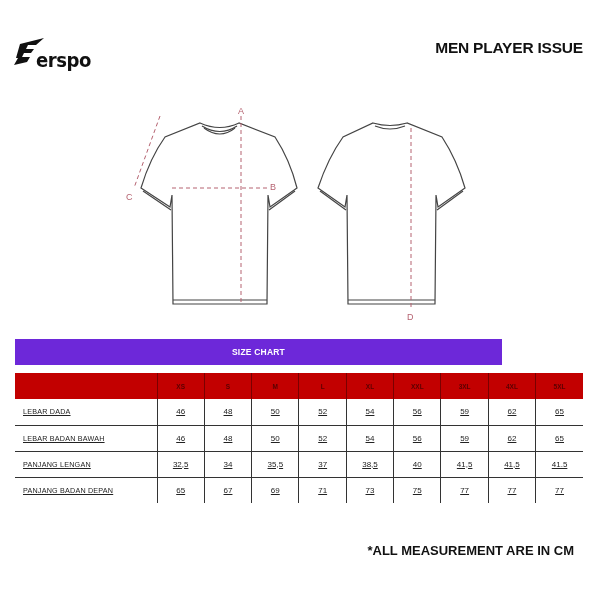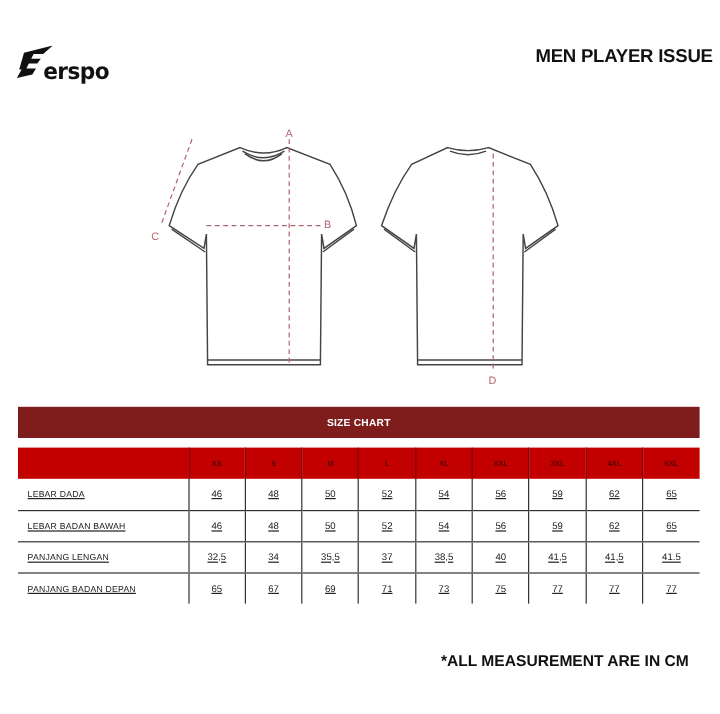--- a/index.html
+++ b/index.html
@@ -3,28 +3,28 @@
   <meta charset="utf-8">
   <style>
     * { box-sizing: border-box; margin: 0; padding: 0; }
     html, body { width: 600px; height: 595px; background: #ffffff; overflow: hidden; }
     body { position: relative; font-family: "Liberation Sans", sans-serif; color: #1a1a1a; }
 
     .logo { position: absolute; left: 14px; top: 38px; width: 90px; height: 40px; }
     .logo svg { position: absolute; left: 0; top: 0; }
     .logo-text { position: absolute; left: 22px; top: 11px; font-family: "DejaVu Sans", sans-serif; font-weight: bold; font-size: 19px; letter-spacing: -0.5px; color: #111; transform: scaleX(0.95); transform-origin: left; }
 
-    .title { position: absolute; right: 6px; top: 40px; text-align: right; font-family: "Liberation Sans", sans-serif; font-weight: bold; font-size: 15.5px; line-height: 16px; color: #111; letter-spacing: -0.2px; }
+    .title { position: absolute; right: 17px; top: 40px; text-align: right; font-family: "Liberation Sans", sans-serif; font-weight: bold; font-size: 15.5px; line-height: 16px; color: #111; letter-spacing: -0.2px; }
     .title div { display: block; }
 
     .diagram { position: absolute; left: 120px; top: 100px; width: 360px; height: 230px; }
     .diagram svg { position: absolute; left: 0; top: 0; }
     .mlabel { position: absolute; font-size: 9px; color: #b56270; font-family: "Liberation Sans", sans-serif; }
 
-    .size-bar { position: absolute; left: 15px; top: 339px; width: 568px; height: 26px; background: #7f1d1d; color: #fff; font-weight: bold; font-size: 8.5px; display: flex; align-items: center; justify-content: center; letter-spacing: 0.2px; }
+    .size-bar { position: absolute; left: 15px; top: 339px; width: 487px; height: 26px; background: #6d28d9; color: #fff; font-weight: bold; font-size: 8.5px; display: flex; align-items: center; justify-content: center; letter-spacing: 0.2px; }
 
     table.size-table { position: absolute; left: 15px; top: 373px; width: 568px; border-collapse: collapse; table-layout: fixed; }
     table.size-table th { background: #c20000; height: 26px; font-size: 6.5px; font-weight: bold; color: #5a0000; text-align: center; border-left: 1px solid #7a0000; }
     table.size-table th.first { border-left: none; }
     table.size-table td { height: 26px; font-size: 8px; text-align: center; color: #222; border-bottom: 1.2px solid #333; border-left: 1.2px solid #333; text-decoration: underline; }
     table.size-table tr:last-child td { border-bottom: none; }
     table.size-table td.label { text-align: left; padding-left: 8px; border-left: none; font-size: 7.2px; letter-spacing: 0.2px; color: #222; }
 
     .note { position: absolute; right: 26px; top: 543px; font-size: 13px; font-weight: bold; color: #111; }
   </style>

